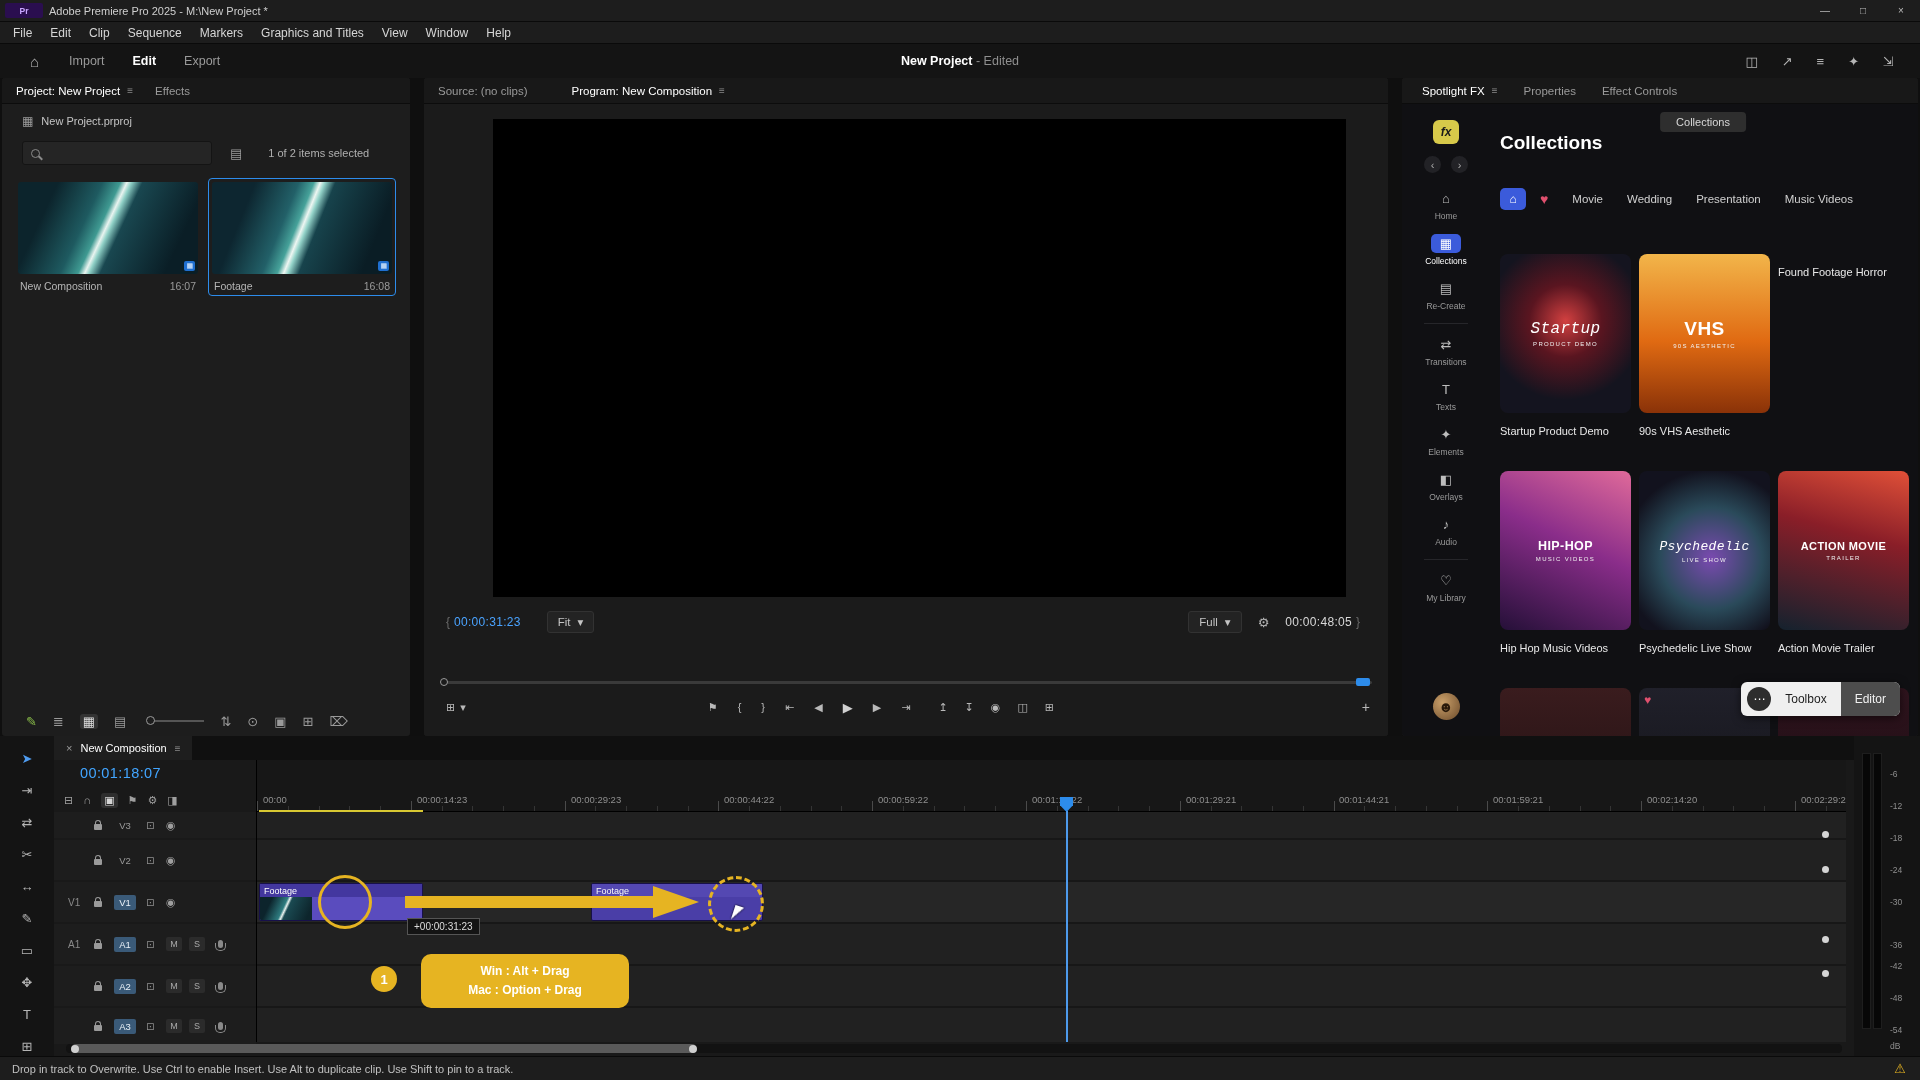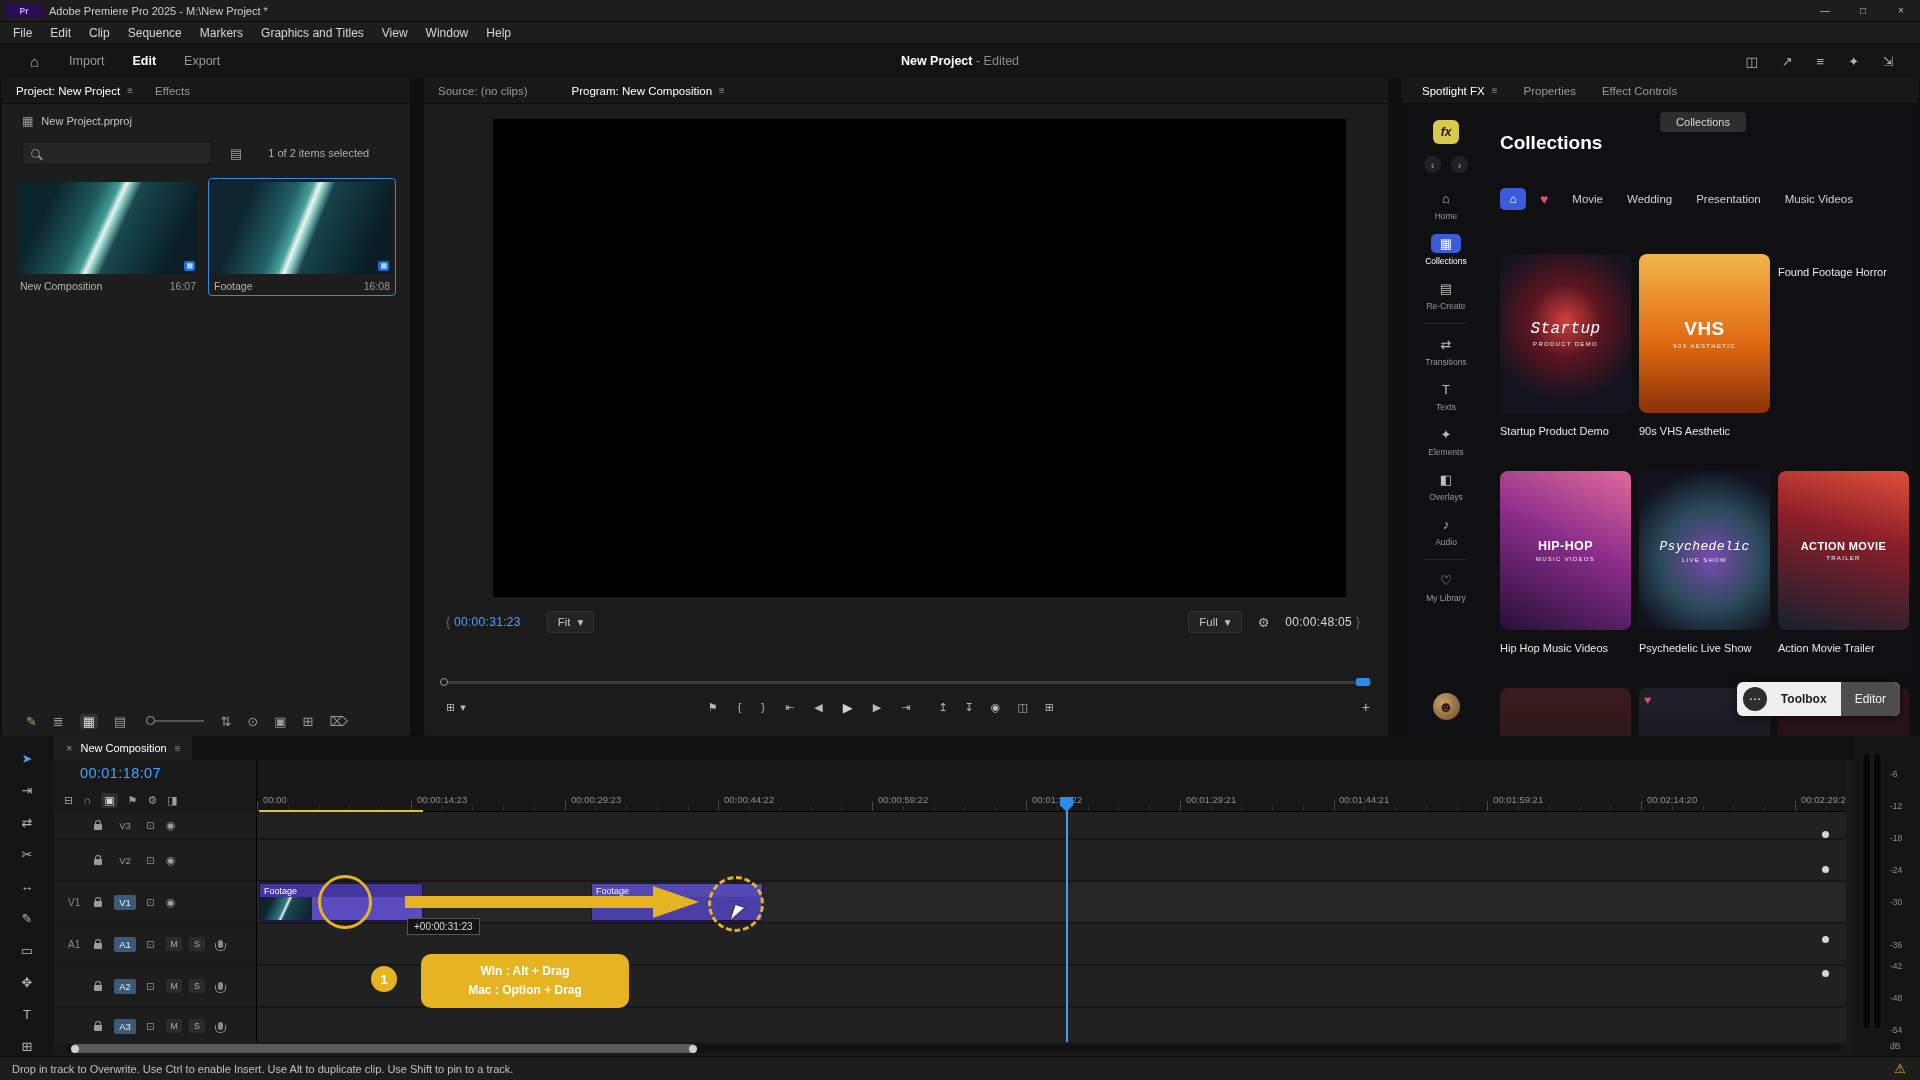--- a/index.html
+++ b/index.html
@@ -122,21 +122,21 @@
 .art3{background:linear-gradient(205deg,#e06a9a,#8a2d8a 45%,#251038)}
 .art4{background:radial-gradient(circle at 55% 55%,#7a4ab0 0%,#2a4a5a 45%,#12121e 78%)}
 .art5{background:linear-gradient(195deg,#e05038,#8a1e28 40%,#14222e)}
 .fx-stub{height:159px;border-radius:8px;padding:5px}
 .stub0{background:linear-gradient(180deg,#3a1c1e,#1a0d0e)}
 .stub1{background:linear-gradient(180deg,#20202a,#101014)}
 .stub2{background:linear-gradient(180deg,#30141e,#140a0e)}
 .stub-heart{color:#e0506e;font-size:12px}
 .tb-widget{position:absolute;right:8px;top:578px;height:34px;background:#efefef;border-radius:6px;display:flex;align-items:center;padding-left:6px;box-shadow:0 2px 10px rgba(0,0,0,.6)}
 .tb-chat{width:24px;height:24px;border-radius:50%;background:#2d2d2d;color:#fff;display:flex;align-items:center;justify-content:center;font-size:12px}
-.tb-label{padding:0 14px;color:#1d1d1d;font-weight:bold;font-size:12px}
+.tb-label{padding:0 14px;color:#1d1d1d;font-weight:normal;font-size:12px}
 .tb-editor{height:100%;background:#4d4d4d;color:#f0f0f0;display:flex;align-items:center;padding:0 14px;border-radius:0 6px 6px 0;font-size:12px}
 
 
 .bottom{position:absolute;top:736px;left:0;right:0;height:320px;display:flex;background:#0f0f0f}
 .tools{width:54px;display:flex;flex-direction:column;align-items:center;padding-top:16px;gap:18px;color:#b5b5b5;font-size:13px;background:#141414}
 .tool{line-height:14px}
 .tool.active{color:#4f9cf0}
 .tl{flex:1;position:relative;background:#191919}
 .tl-tabbar{position:absolute;top:0;left:0;right:0;height:24px;background:#101010;display:flex;align-items:center}
 .tl-tab{height:100%;display:flex;align-items:center;gap:8px;background:#1e1e1e;padding:0 12px;font-size:11px;color:#fff}

